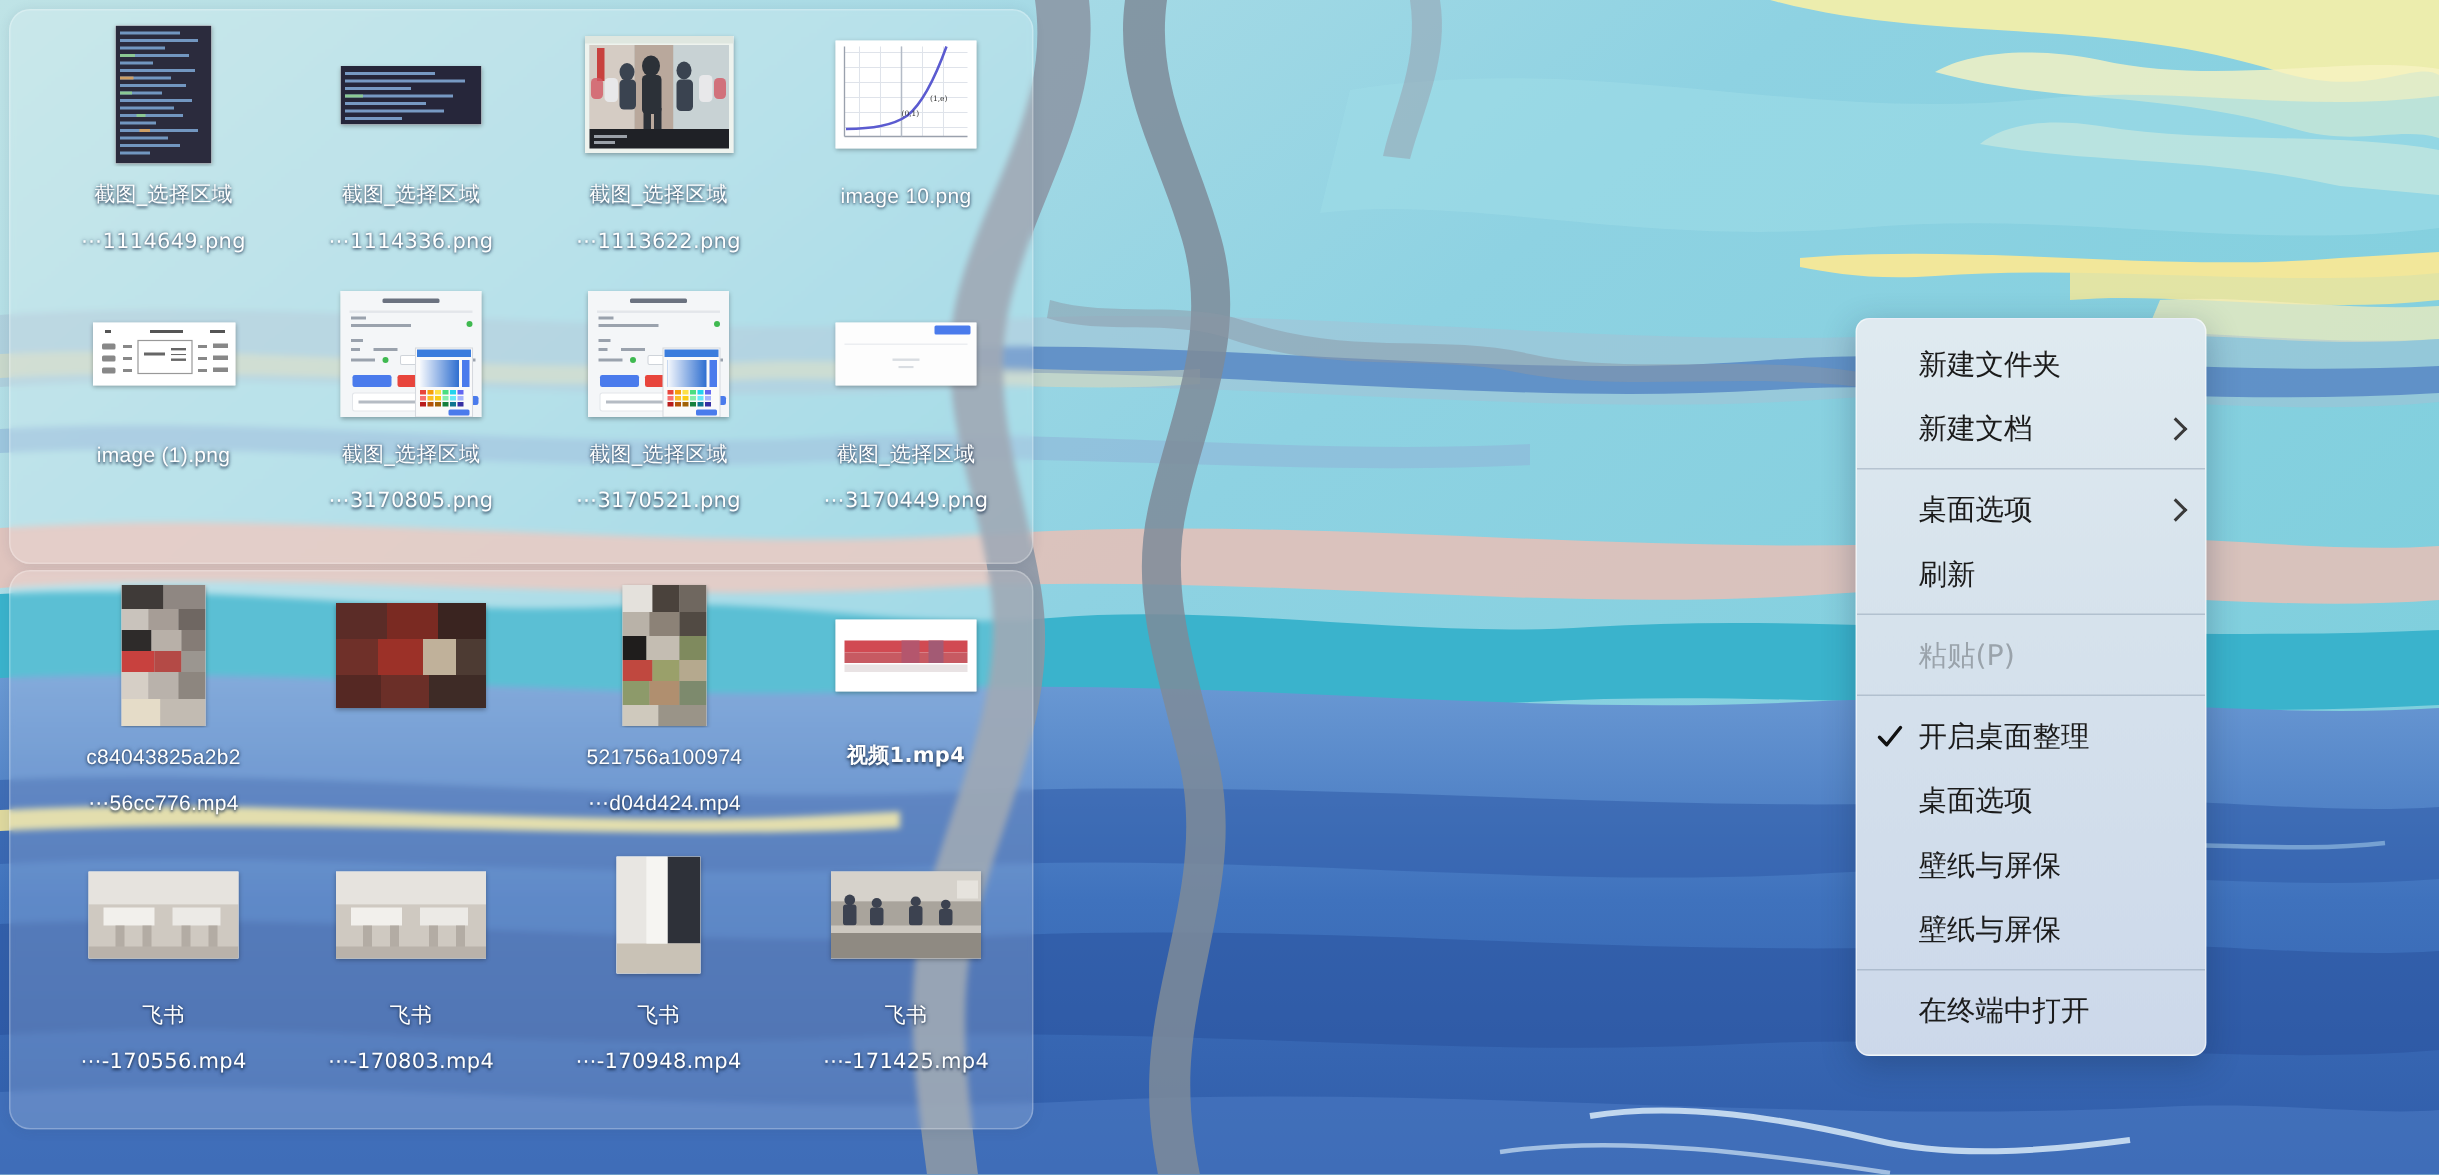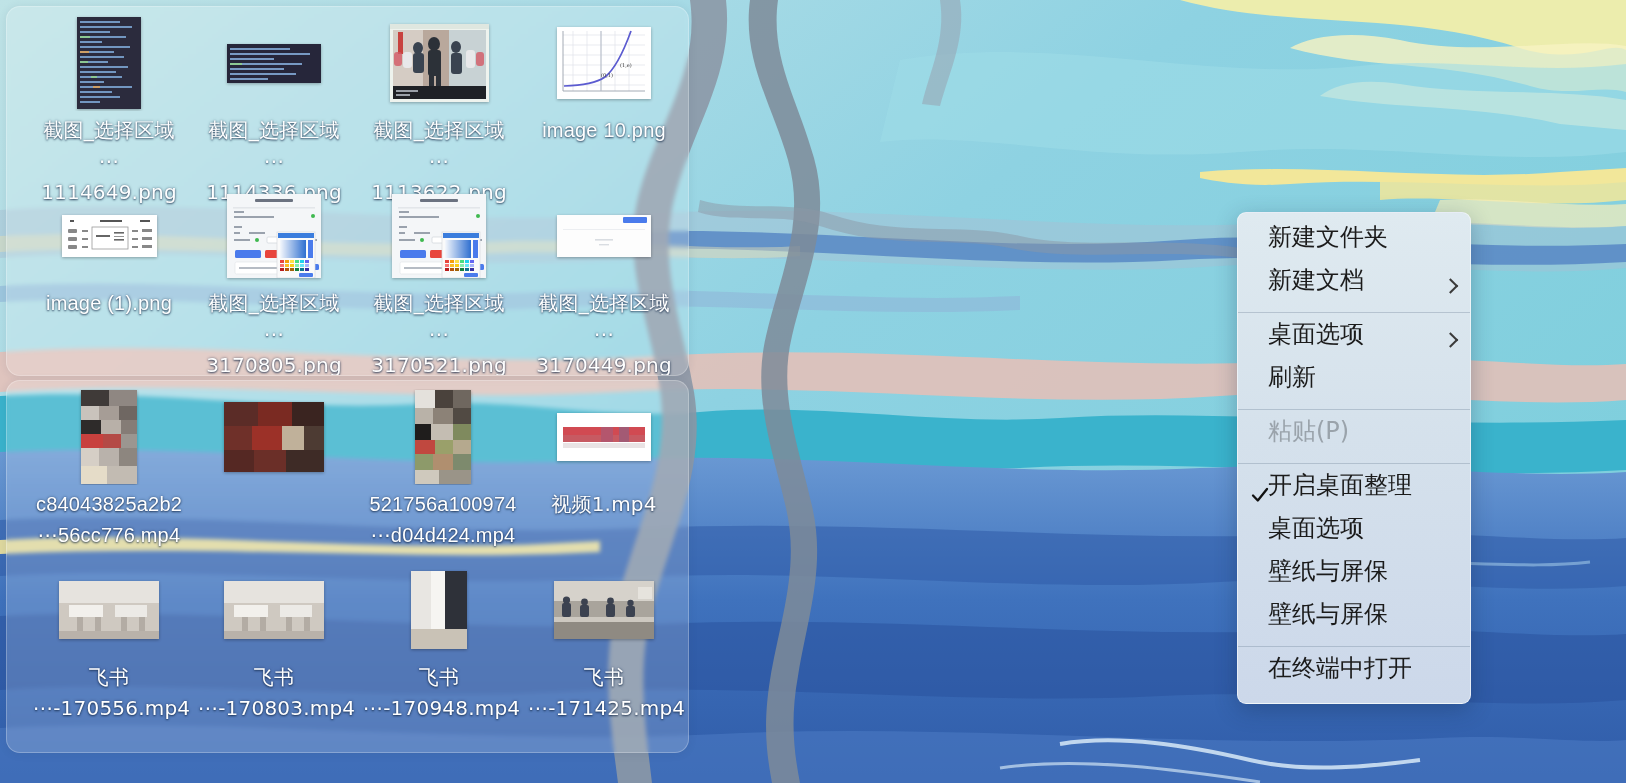--- a/index.html
+++ b/index.html
@@ -41,21 +41,21 @@
   }
   .thumb{
     display:block;
     box-shadow:0 1px 3px rgba(0,0,0,0.30);
     background:#fff;
   }
   .icon-label{
     margin-top:4px;
     width:152px;
     text-align:center;
-    font-size:20px;
+    font-size:14px;
     line-height:31px;
     color:#ffffff;
     text-shadow:0 1px 2px rgba(20,40,70,0.75),0 0 3px rgba(20,40,70,0.55);
     white-space:pre-line;
     letter-spacing:0.2px;
   }
   .icon-label.cjk{font-family:"DejaVu Sans","Liberation Sans",sans-serif;}
 
   
   #ctx-menu{
@@ -63,23 +63,23 @@
     border-radius:9px;
     background:linear-gradient(180deg,#dfeaf0 0%,#d6e2ec 40%,#ccd8ea 100%);
     border:1px solid rgba(255,255,255,0.55);
     box-shadow:0 6px 22px rgba(20,40,70,0.30);
     padding:8px 0 8px 0;
     overflow:hidden;
   }
   .menu-item{
     position:relative;
     height:43px;
-    display:flex;align-items:flex-start;
-    padding-left:30px;padding-right:16px;
-    font-size:24px;
+    display:flex;align-items:center;
+    padding-left:41px;padding-right:16px;
+    font-size:19px;
     color:#1b1b1b;
     font-family:"DejaVu Sans","Liberation Sans",sans-serif;
     cursor:default;
     white-space:nowrap;
   }
   .menu-item.disabled{color:#9aa3ab;}
   .menu-item .sub-arrow{
     position:absolute;right:14px;top:50%;transform:translateY(-50%);
     width:9px;height:9px;
     border-right:2px solid #3a3a3a;
@@ -540,21 +540,21 @@
             <rect x="18" y="64" width="20" height="16" fill="#b08f6f"></rect>
             <rect x="38" y="64" width="18" height="16" fill="#7d8a6d"></rect>
           <rect x="0" y="80" width="24" height="14" fill="#cfc9bd"></rect>
             <rect x="24" y="80" width="32" height="14" fill="#9a9488"></rect>
         </svg>
       </div>
       <div class="icon-label">521756a100974
 ⋯d04d424.mp4</div>
     </div>
 
-    <div class="desk-icon" style="left:517px;top:8px;">
+    <div class="desk-icon" style="left:517px;top:8px;font-weight:bold;">
       <div class="thumb-wrap">
         <svg class="thumb" width="94" height="48" viewBox="0 0 94 48">
           <rect width="94" height="48" fill="#ffffff"></rect>
           <rect x="6" y="14" width="82" height="8" fill="#d14a52"></rect>
           <rect x="6" y="22" width="82" height="7" fill="#c75a62"></rect>
           <rect x="44" y="14" width="12" height="15" fill="#b4566d"></rect>
           <rect x="62" y="14" width="10" height="15" fill="#a35a74"></rect>
           <rect x="6" y="30" width="82" height="5" fill="#e9e3e4"></rect>
         </svg>
       </div>

